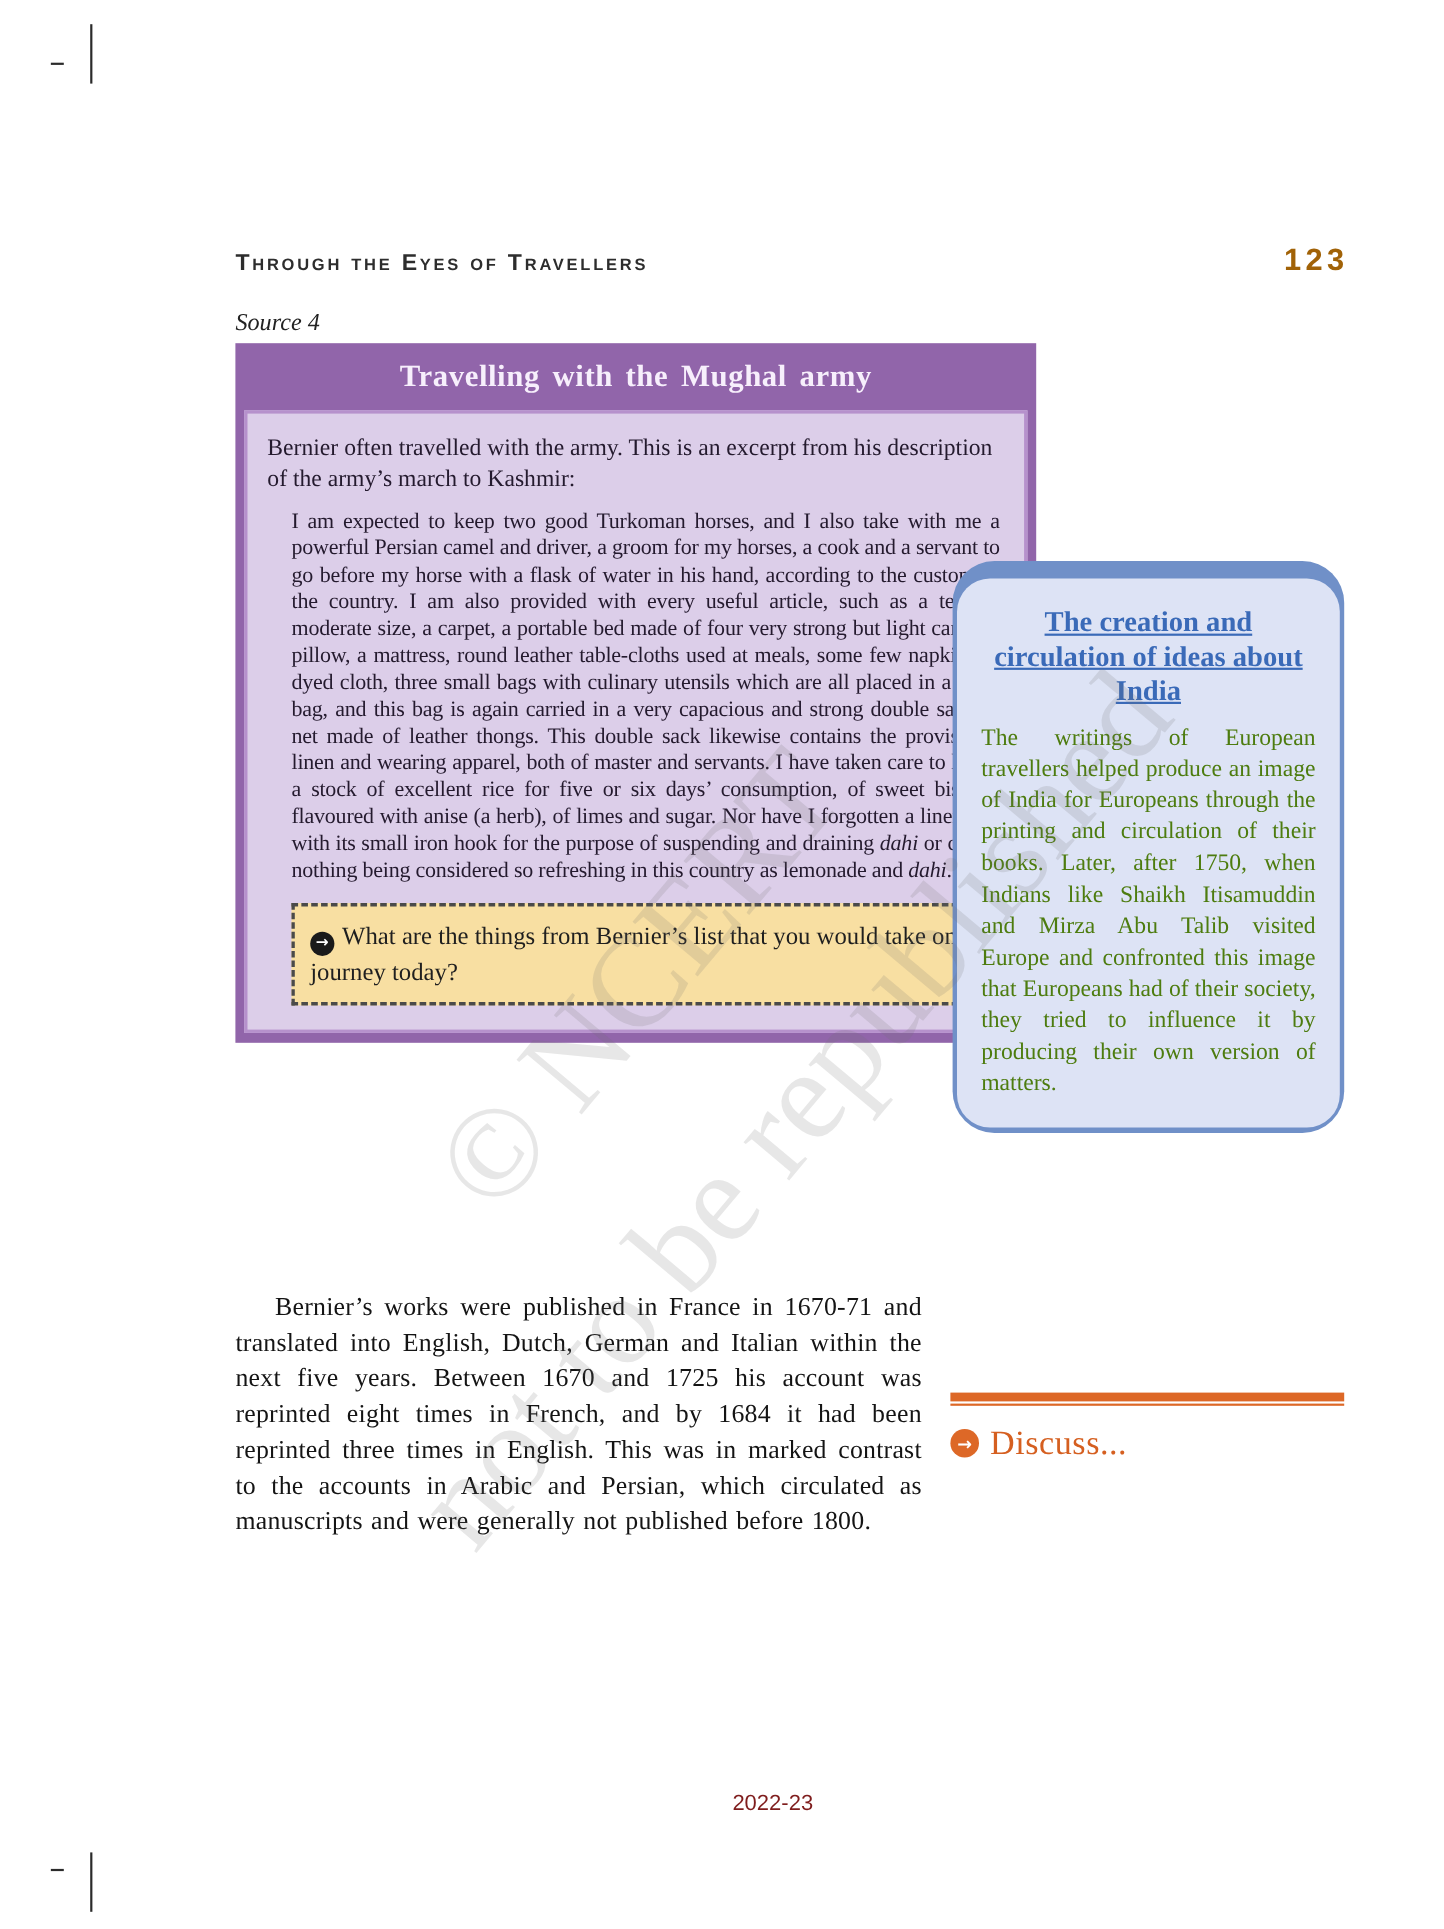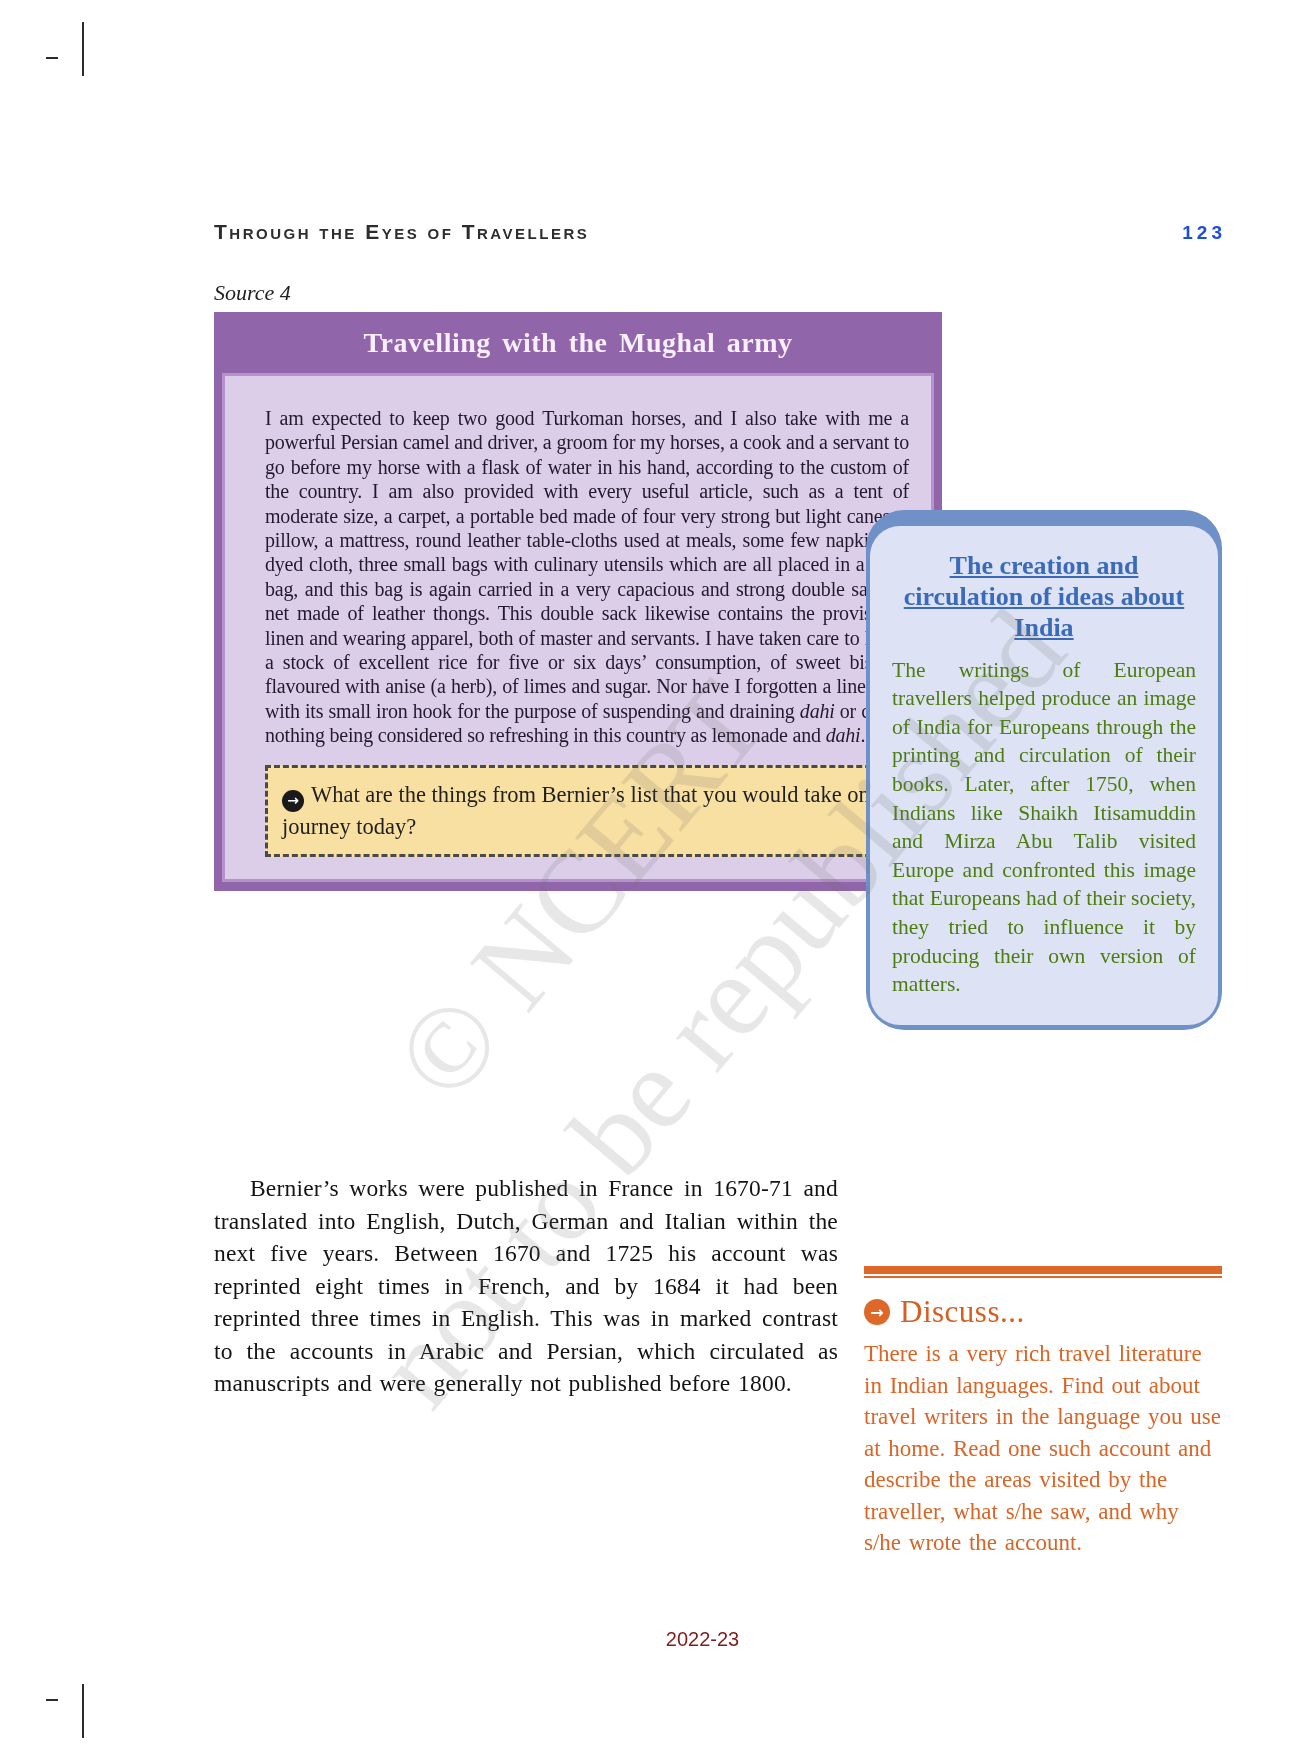--- a/index.html
+++ b/index.html
@@ -10,21 +10,21 @@
   .crop{position:absolute;background:#2b2b2b;}
   .crop.v{width:2px;height:54px;}
   .crop.h{width:12px;height:2px;}
 
   
   .runhead{position:absolute;left:168px;top:220px;width:1012px;display:flex;
            justify-content:space-between;align-items:baseline;}
   .runhead .title{font-family:"Liberation Sans", sans-serif;font-variant:small-caps;
                   font-weight:600;font-size:21px;letter-spacing:2.5px;color:#2d2d2d;}
   .runhead .pagenum{font-family:"Liberation Sans", sans-serif;font-weight:bold;
-                    font-size:19px;letter-spacing:4px;color:#1d4ed8;}
+                    font-size:28px;letter-spacing:4px;color:#a16207;}
 
   .source-label{position:absolute;left:168px;top:280px;font-style:italic;font-size:22px;color:#222;}
 
   
   .source-box{position:absolute;left:168px;top:312px;width:728px;background:#9165aa;
               padding:0 8px 9px 8px;box-sizing:border-box;}
   .source-box .band{padding:15px 10px 14px;text-align:center;}
   .source-box .band .t{color:#f7effc;font-weight:bold;font-size:28px;letter-spacing:0.5px;word-spacing:4px;}
   .source-box .inner{background:#dccee9;border:3px solid #b691cc;padding:18px 22px 14px 18px;}
   .source-box .intro{font-size:21.5px;line-height:1.3;color:#241a2e;margin:0;}
@@ -87,41 +87,41 @@
     <span class="pagenum">123</span>
   </div>
 
   <div class="source-label">Source 4</div>
 
   <div class="source-box">
     <div class="band">
       <span class="t">Travelling with the Mughal army</span>
     </div>
     <div class="inner">
+      <p class="intro">Bernier often travelled with the army. This is an excerpt from his description of the army’s march to Kashmir:</p>
       <p class="quote"><span>I am expected to keep two good Turkoman horses, and I also take with me a powerful Persian camel and driver, a groom for my horses, a cook and a servant to go before my horse with a flask of water in his hand, according to the custom of the country. I am also provided with every useful article, such as a tent of moderate size, a carpet, a portable bed made of four very strong but light canes, a pillow, a mattress, round leather table-cloths used at meals, some few napkins of dyed cloth, three small bags with culinary utensils which are all placed in a large bag, and this bag is again carried in a very capacious and strong double sack or net made of leather thongs. This double sack likewise contains the provisions, linen and wearing apparel, both of master and servants. I have taken care to lay in a stock of excellent rice for five or six days’ consumption, of sweet biscuits flavoured with anise (a herb), of limes and sugar. Nor have I forgotten a linen bag with its small iron hook for the purpose of suspending and draining </span><span class="it">dahi</span><span> or curds; nothing being considered so refreshing in this country as lemonade and </span><span class="it">dahi</span><span>.</span></p>
       <div class="question-box"><span class="circle-icon">→</span><span>What are the things from Bernier’s list that you would take on a journey today?</span></div>
     </div>
   </div>
 
   <div class="idea-box">
     <div class="inner">
       <p class="t">The creation and circulation of ideas about India</p>
       <p class="b">The writings of European travellers helped produce an image of India for Europeans through the printing and circulation of their books. Later, after 1750, when Indians like Shaikh Itisamuddin and Mirza Abu Talib visited Europe and confronted this image that Europeans had of their society, they tried to influence it by producing their own version of matters.</p>
     </div>
   </div>
 
   <p class="main-para">Bernier’s works were published in France in 1670-71 and translated into English, Dutch, German and Italian within the next five years. Between 1670 and 1725 his account was reprinted eight times in French, and by 1684 it had been reprinted three times in English. This was in marked contrast to the accounts in Arabic and Persian, which circulated as manuscripts and were generally not published before 1800.</p>
 
   <div class="discuss">
     <div class="rule"></div>
     <div class="head">
       <span class="circle-icon">→</span>
       <span class="hl">Discuss...</span>
     </div>
-    <div class="body">There is a very rich travel literature in Indian languages. Find out about travel writers in the language you use at home. Read one such account and describe the areas visited by the traveller, what s/he saw, and why s/he wrote the account.</div>
   </div>
 
   <div class="watermark">
     <span>© NCERT</span>
     <span>not to be republished</span>
   </div>
 
   <div class="footer">2022-23</div>
 
 </div>

